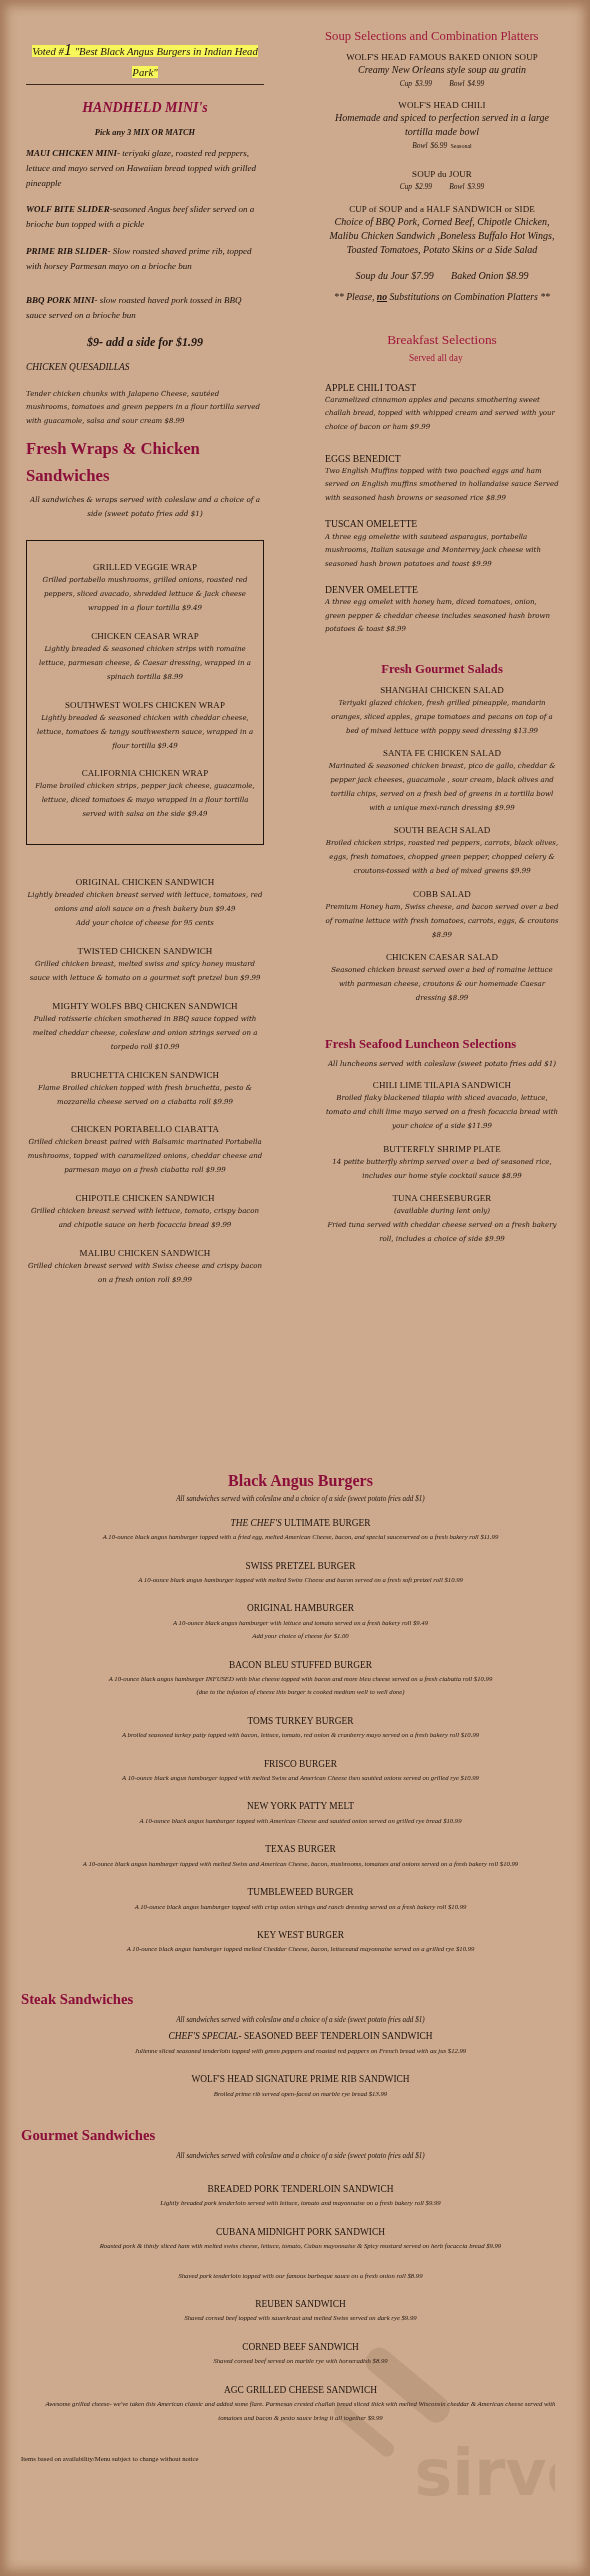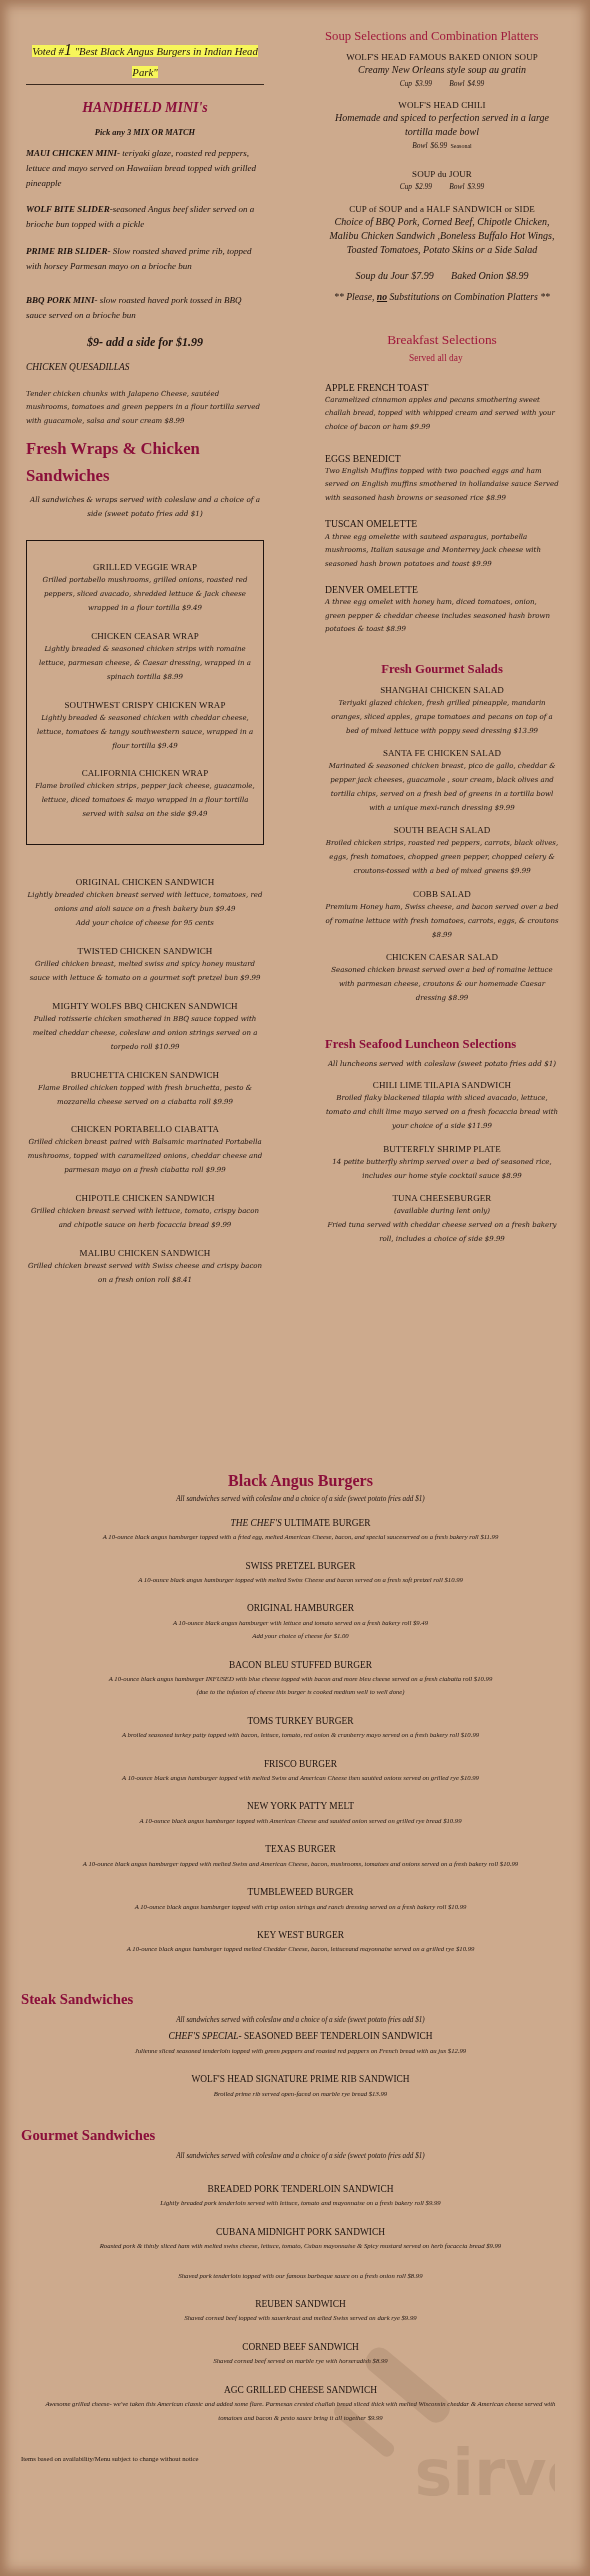--- a/index.html
+++ b/index.html
@@ -78,21 +78,21 @@
     <div class="wrapbox">
       <div class="it">
           <div class="n">GRILLED VEGGIE WRAP</div>
           <div class="d">Grilled portabello mushrooms, grilled onions, roasted red peppers, sliced avacado, shredded lettuce &amp; Jack cheese wrapped in a flour tortilla $9.49</div>
         </div>
       <div class="it">
           <div class="n">CHICKEN CEASAR WRAP</div>
           <div class="d">Lightly breaded &amp; seasoned chicken strips with romaine lettuce, parmesan cheese, &amp; Caesar dressing, wrapped in a spinach tortilla $8.99</div>
         </div>
       <div class="it">
-          <div class="n">SOUTHWEST CRISPY CHICKEN WRAP</div>
+          <div class="n">SOUTHWEST WOLFS CHICKEN WRAP</div>
           <div class="d">Lightly breaded &amp; seasoned chicken with cheddar cheese, lettuce, tomatoes &amp; tangy southwestern sauce, wrapped in a flour tortilla $9.49</div>
         </div>
       <div class="it" style="margin-bottom:0">
           <div class="n">CALIFORNIA CHICKEN WRAP</div>
           <div class="d">Flame broiled chicken strips, pepper jack cheese, guacamole, lettuce, diced tomatoes &amp; mayo wrapped in a flour tortilla served with salsa on the side  $9.49</div>
         </div>
     </div>
 
     <div style="height:31px"></div>
     <div class="it">
@@ -115,21 +115,21 @@
     <div class="it">
         <div class="n">CHICKEN PORTABELLO CIABATTA</div>
         <div class="d">Grilled chicken breast paired with Balsamic marinated Portabella mushrooms, topped with caramelized onions, cheddar cheese and parmesan mayo on a fresh ciabatta roll  $9.99</div>
       </div>
     <div class="it">
         <div class="n">CHIPOTLE CHICKEN SANDWICH</div>
         <div class="d">Grilled chicken breast served with lettuce, tomato, crispy bacon and chipotle sauce on herb focaccia bread $9.99</div>
       </div>
     <div class="it">
         <div class="n">MALIBU CHICKEN SANDWICH</div>
-        <div class="d">Grilled chicken breast served with Swiss cheese and crispy bacon on a fresh onion roll $8.41</div>
+        <div class="d">Grilled chicken breast served with Swiss cheese and crispy bacon on a fresh onion roll $9.99</div>
       </div>
   </div>
 
   <div class="col right">
     <div class="sec-plain">Soup Selections and Combination Platters</div>
 
     <div class="it soup" style="margin-top:4px;margin-bottom:8px">
       <div class="n">WOLF'S HEAD FAMOUS BAKED ONION SOUP</div>
       <div class="d">Creamy New Orleans style soup au gratin</div>
       <div class="p"><span>Cup $3.99</span><span class="gap"></span><span>Bowl $4.99</span></div>
@@ -146,21 +146,21 @@
     <div class="it soup" style="margin-bottom:6.7px">
       <div class="n">CUP of SOUP and a HALF SANDWICH or SIDE</div>
       <div class="d">Choice of BBQ Pork, Corned Beef, Chipotle Chicken, Malibu Chicken Sandwich ,Boneless Buffalo  Hot Wings, Toasted Tomatoes, Potato Skins or a Side Salad</div>
       <div class="d" style="margin-top:12px"><span>Soup du Jour $7.99</span><span class="gap"></span><span>Baked Onion $8.99</span></div>
     </div>
     <div class="nosub"><span>** Please, </span><u>no</u><span> Substitutions on Combination Platters **</span></div>
 
     <div class="bk-title">Breakfast Selections</div>
     <div class="bk-sub">Served all day</div>
     <div class="bk-item" style="margin-bottom:17.4px">
-        <div class="n">APPLE FRENCH TOAST</div>
+        <div class="n">APPLE CHILI TOAST</div>
         <div class="d">Caramelized cinnamon apples and pecans smothering sweet challah bread, topped with whipped cream and served with your choice of bacon or ham $9.99</div>
       </div>
     <div class="bk-item">
         <div class="n">EGGS BENEDICT</div>
         <div class="d">Two English Muffins topped with two poached eggs and ham served on English muffins smothered in hollandaise sauce Served with seasoned hash browns or seasoned rice  $8.99</div>
       </div>
     <div class="bk-item">
         <div class="n">TUSCAN OMELETTE</div>
         <div class="d">A three egg omelette with sauteed asparagus, portabella mushrooms, Italian sausage and Monterrey jack cheese with seasoned hash brown potatoes and toast  $9.99</div>
       </div>

